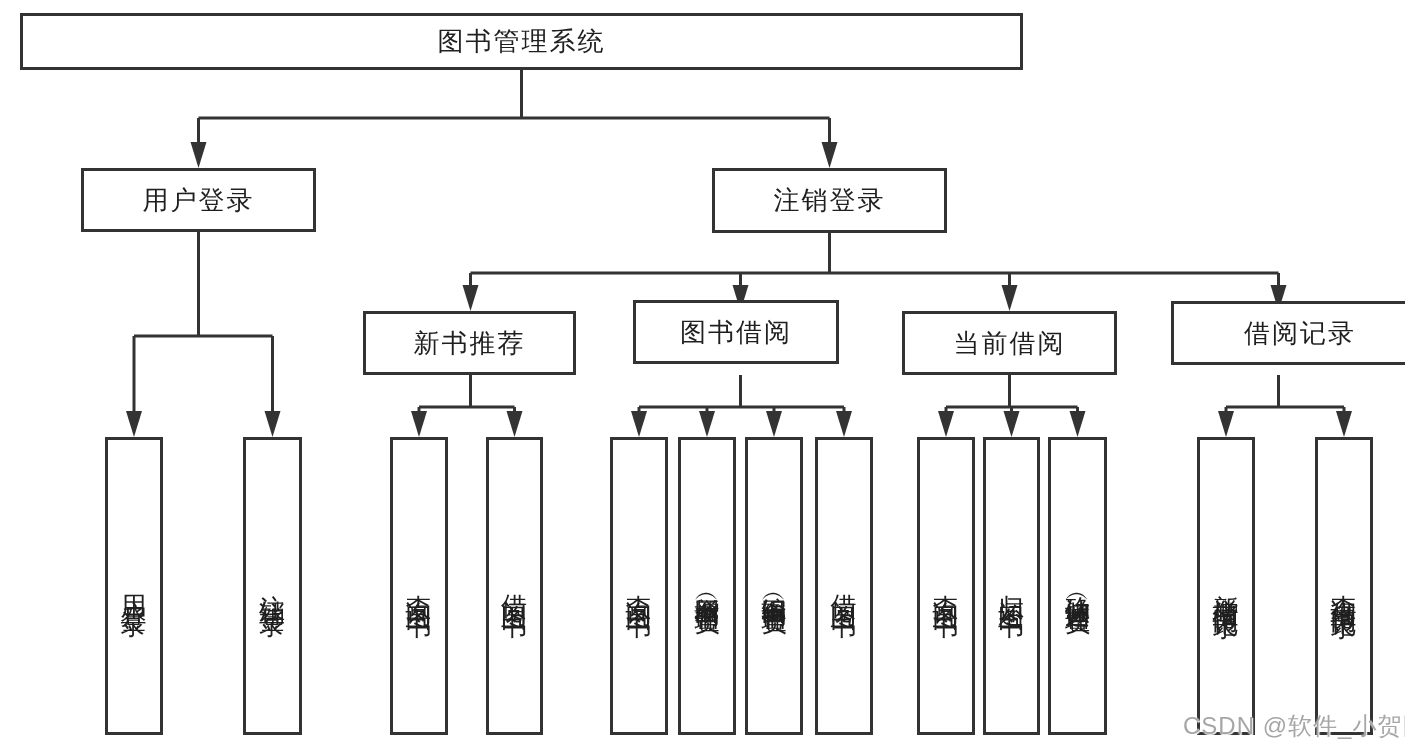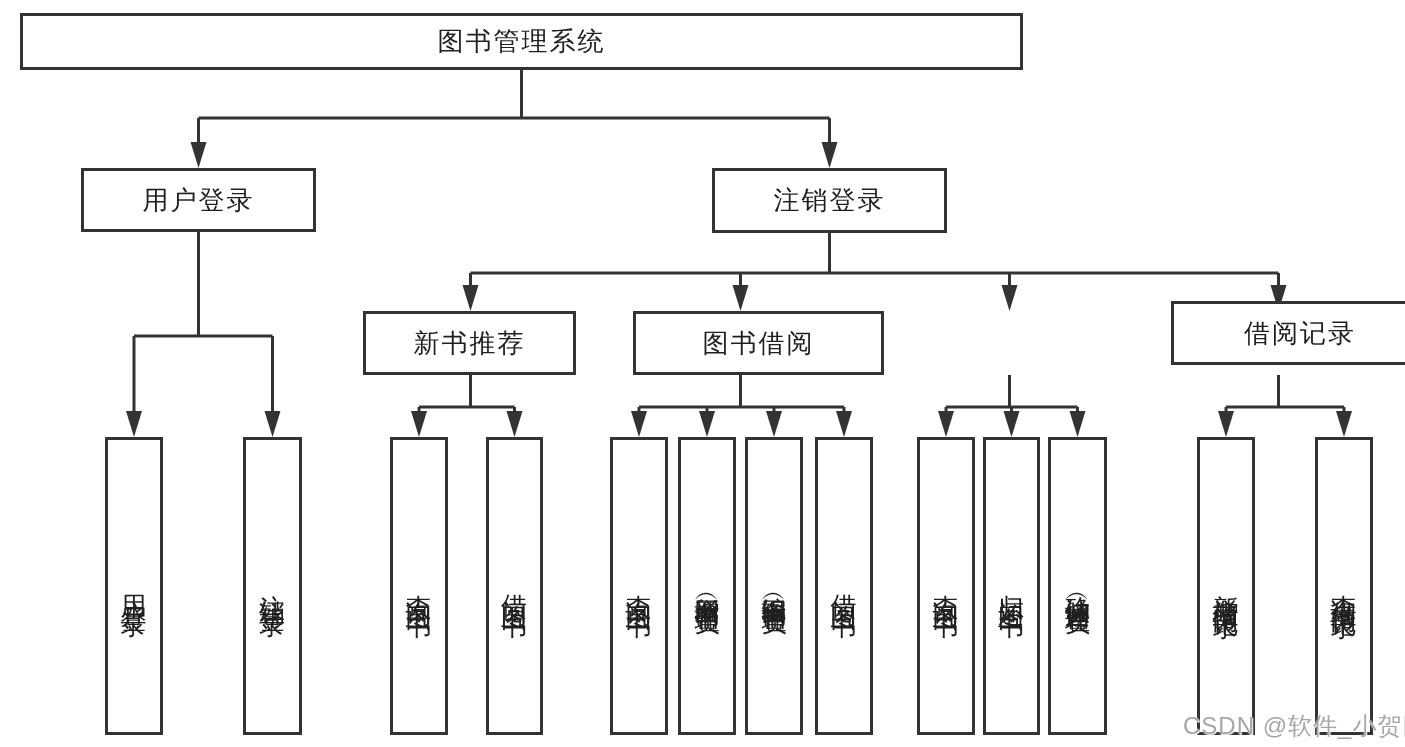--- a/index.html
+++ b/index.html
@@ -119,22 +119,25 @@
   <div class="node h" style="left:81px;top:168px;width:235px;height:64px">
     <span>用户登录</span>
   </div>
   <div class="node h" style="left:712px;top:168px;width:235px;height:65px">
     <span>注销登录</span>
   </div>
 
   <div class="node h" style="left:363px;top:311px;width:213px;height:64px">
     <span>新书推荐</span>
   </div>
-  <div class="node h" style="left:633px;top:311px;width:251px;height:64px">
+  <div class="node h" style="left:633px;top:300px;width:206px;height:64px">
     <span>图书借阅</span>
+  </div>
+  <div class="node h" style="left:902px;top:311px;width:215px;height:64px">
+    <span>当前借阅</span>
   </div>
   <div class="node h" style="left:1171px;top:301px;width:258px;height:64px">
     <span>借阅记录</span>
   </div>
 
   <div class="node v" style="left:105px;top:437px;width:58px;height:298px">
     <span>用户登录</span>
   </div>
   <div class="node v" style="left:243px;top:437px;width:59px;height:298px">
     <span>注销登录</span>

